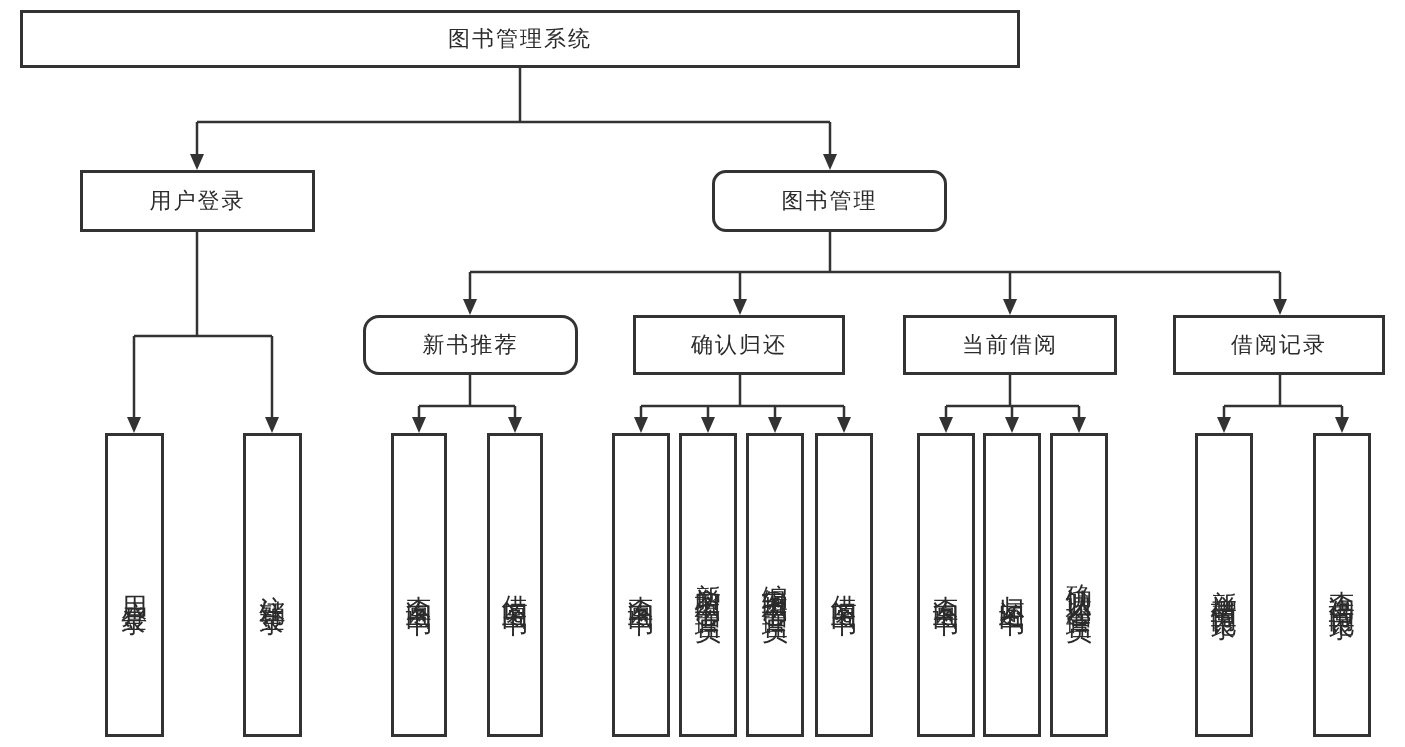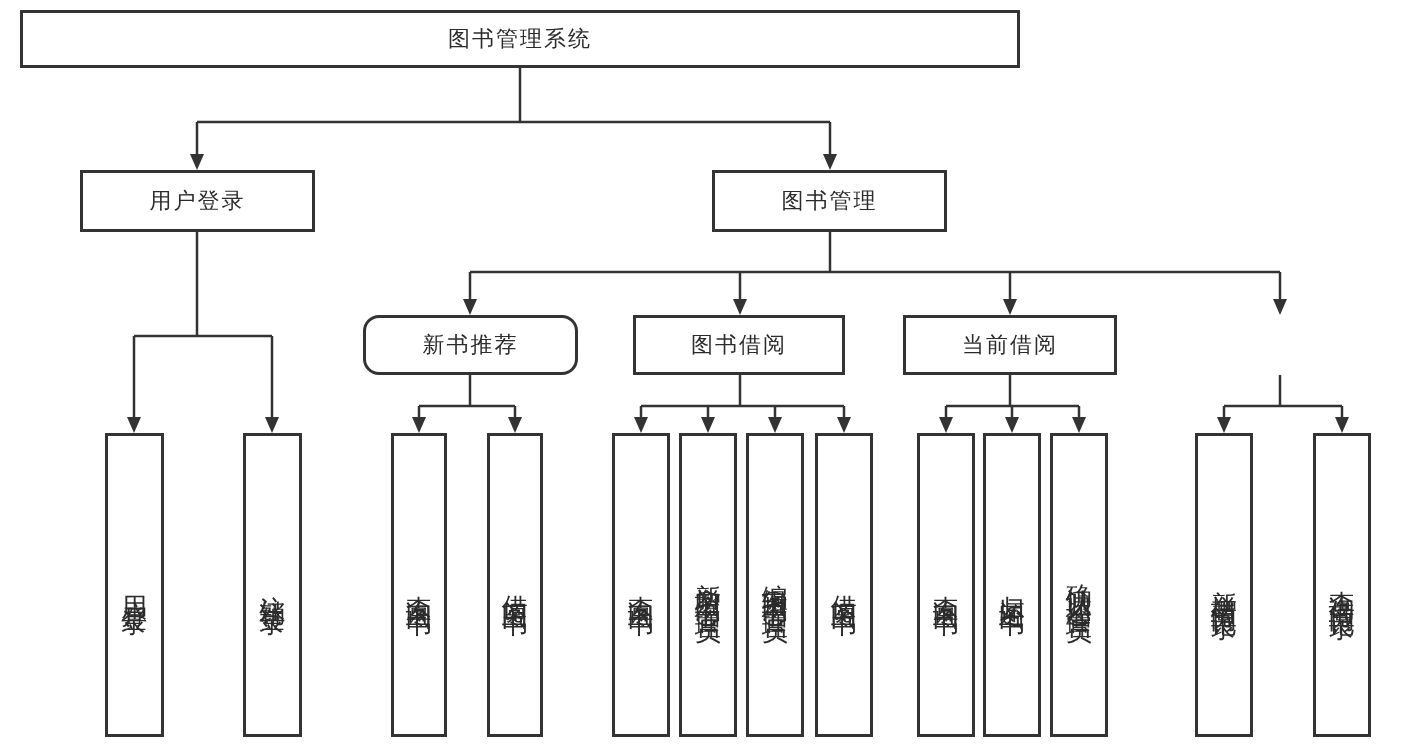--- a/index.html
+++ b/index.html
@@ -119,32 +119,35 @@
     </g>
   </svg>
 
   <div class="node h" style="left:20px;top:10px;width:1000px;height:58px;">
     <span class="lbl">图书管理系统</span>
   </div>
 
   <div class="node h" style="left:80px;top:170px;width:235px;height:62px;">
     <span class="lbl">用户登录</span>
   </div>
-  <div class="node h" style="left:712px;top:170px;width:235px;height:62px;">
+  <div class="node h" style="left:712px;top:170px;width:235px;height:62px;border-radius:14px;">
     <span class="lbl">图书管理</span>
   </div>
 
   <div class="node h" style="left:363px;top:315px;width:215px;height:60px;border-radius:16px;">
     <span class="lbl">新书推荐</span>
   </div>
   <div class="node h" style="left:633px;top:315px;width:212px;height:60px;">
-    <span class="lbl">图书借阅</span>
+    <span class="lbl">确认归还</span>
   </div>
   <div class="node h" style="left:903px;top:315px;width:214px;height:60px;">
     <span class="lbl">当前借阅</span>
+  </div>
+  <div class="node h" style="left:1173px;top:315px;width:212px;height:60px;">
+    <span class="lbl">借阅记录</span>
   </div>
 
   <div class="node v" style="left:105px;top:433px;width:59px;height:304px;">
     <span class="lbl">用户登录</span>
   </div>
   <div class="node v" style="left:243px;top:433px;width:59px;height:304px;">
     <span class="lbl">注销登录</span>
   </div>
 
   <div class="node v" style="left:391px;top:433px;width:56px;height:304px;">

